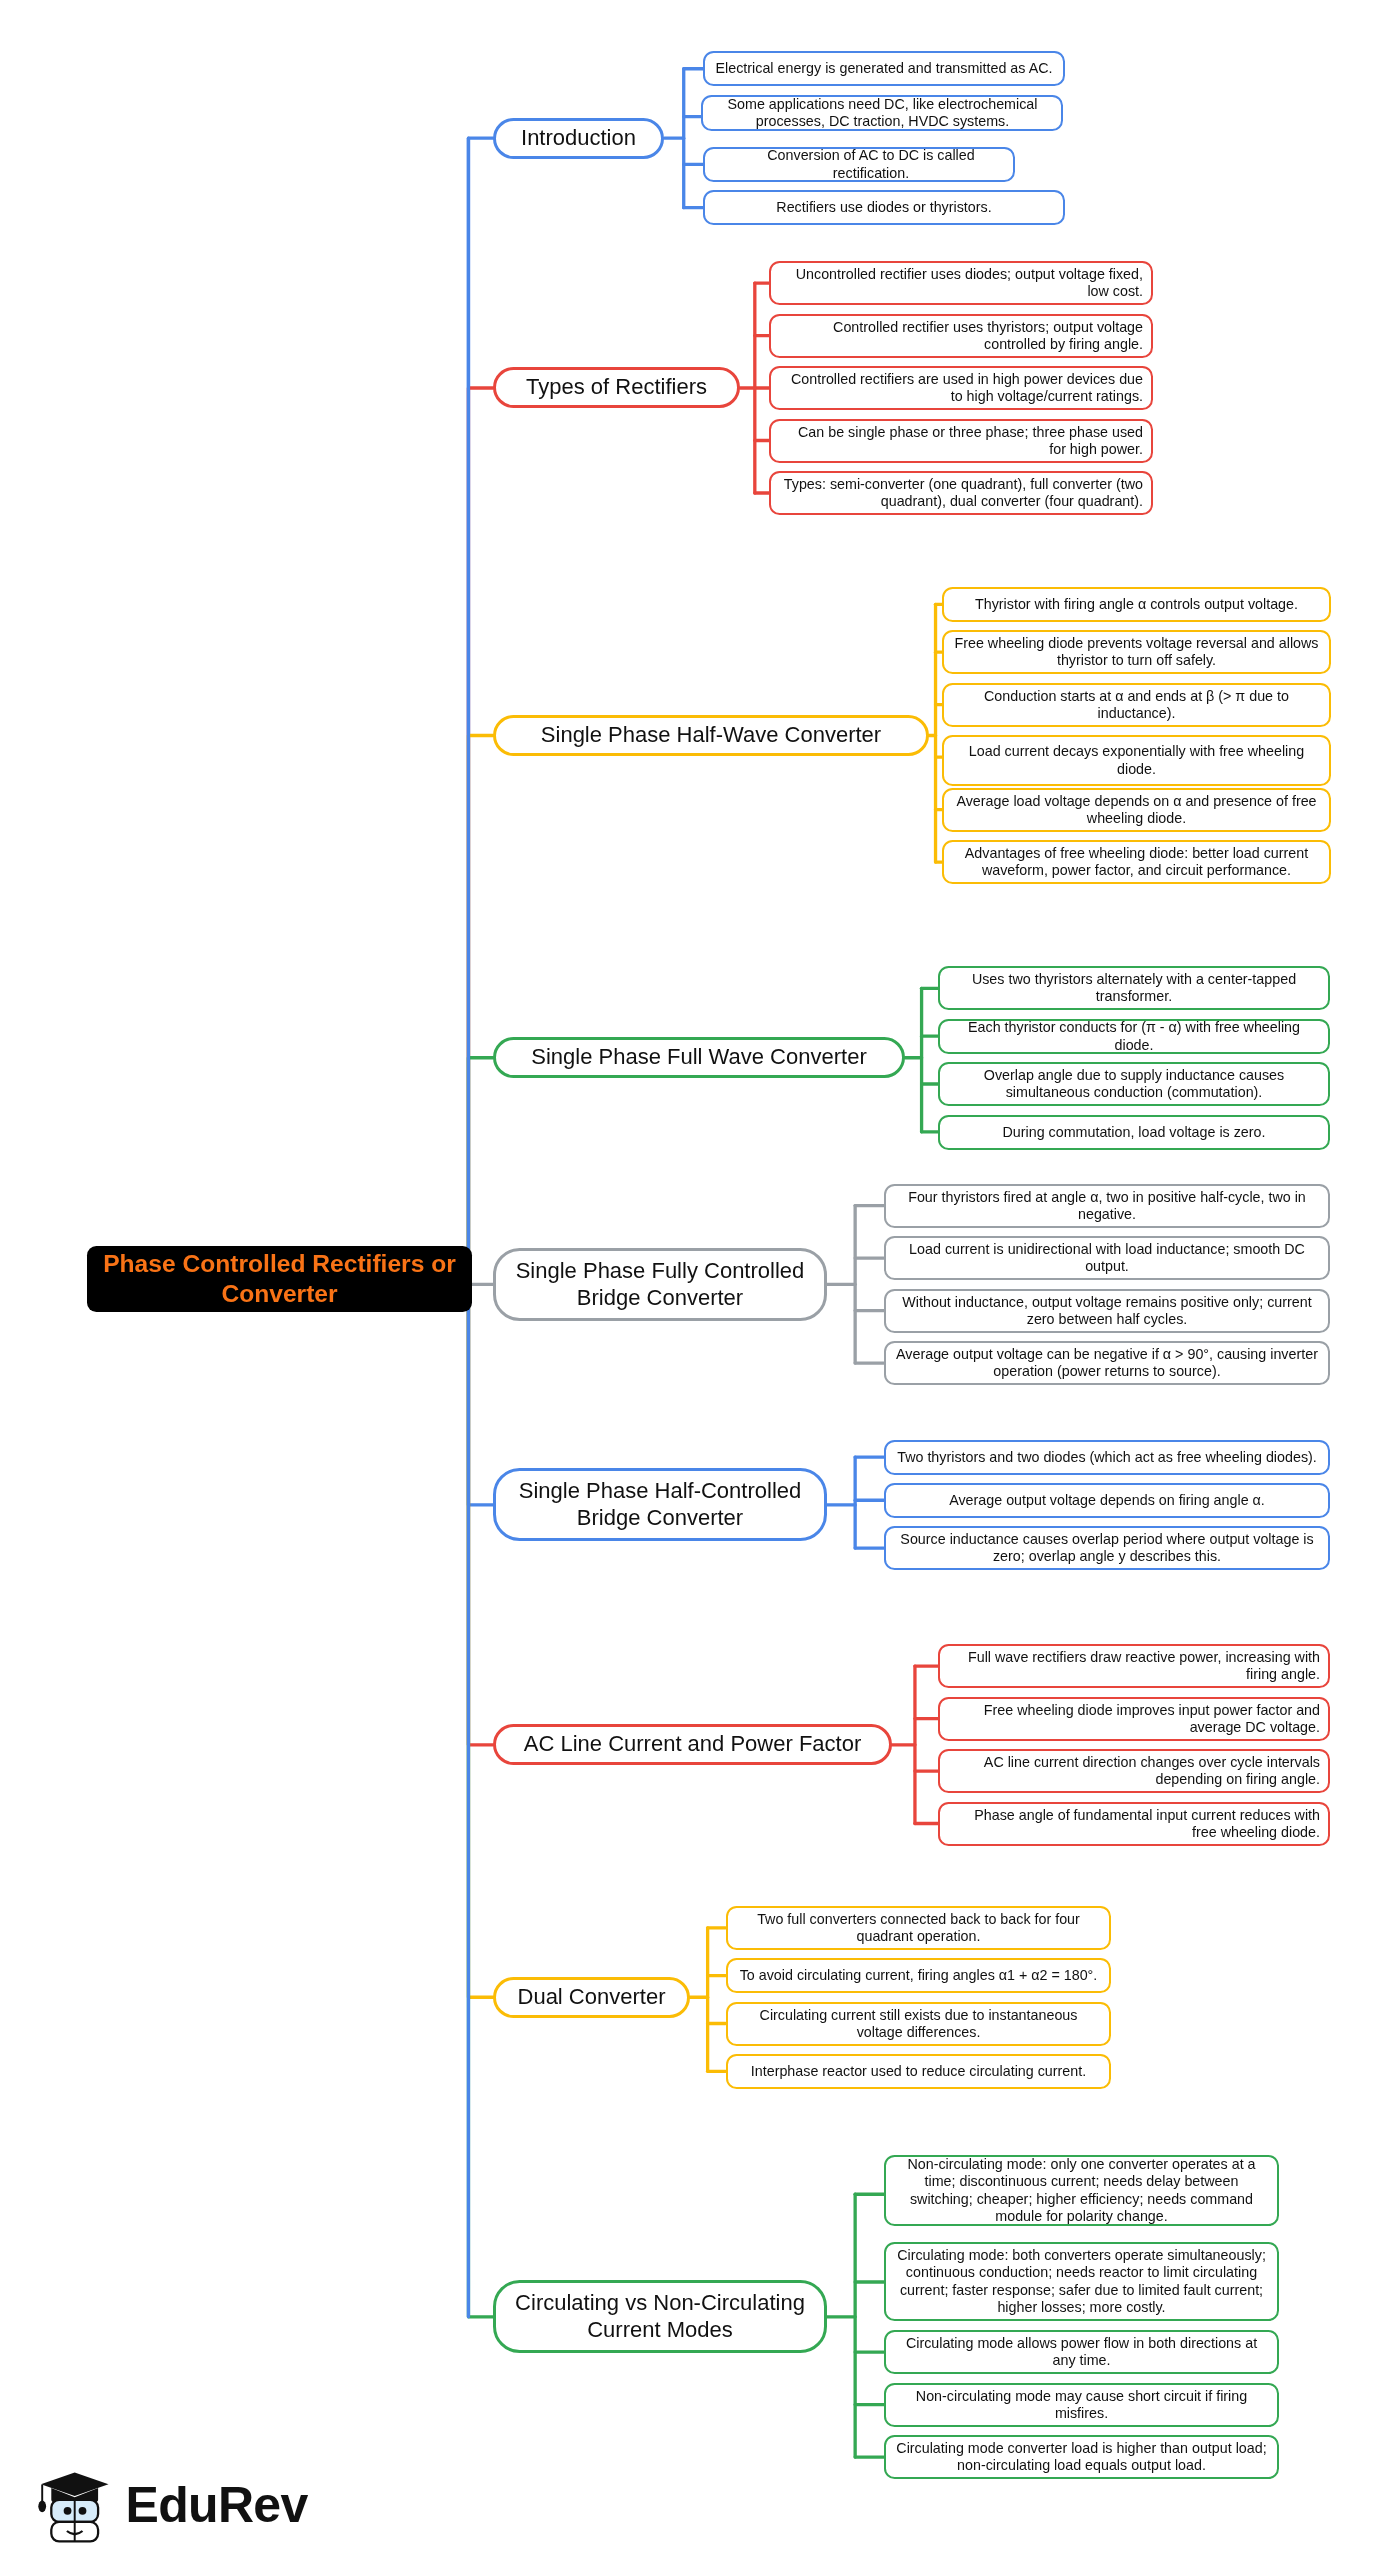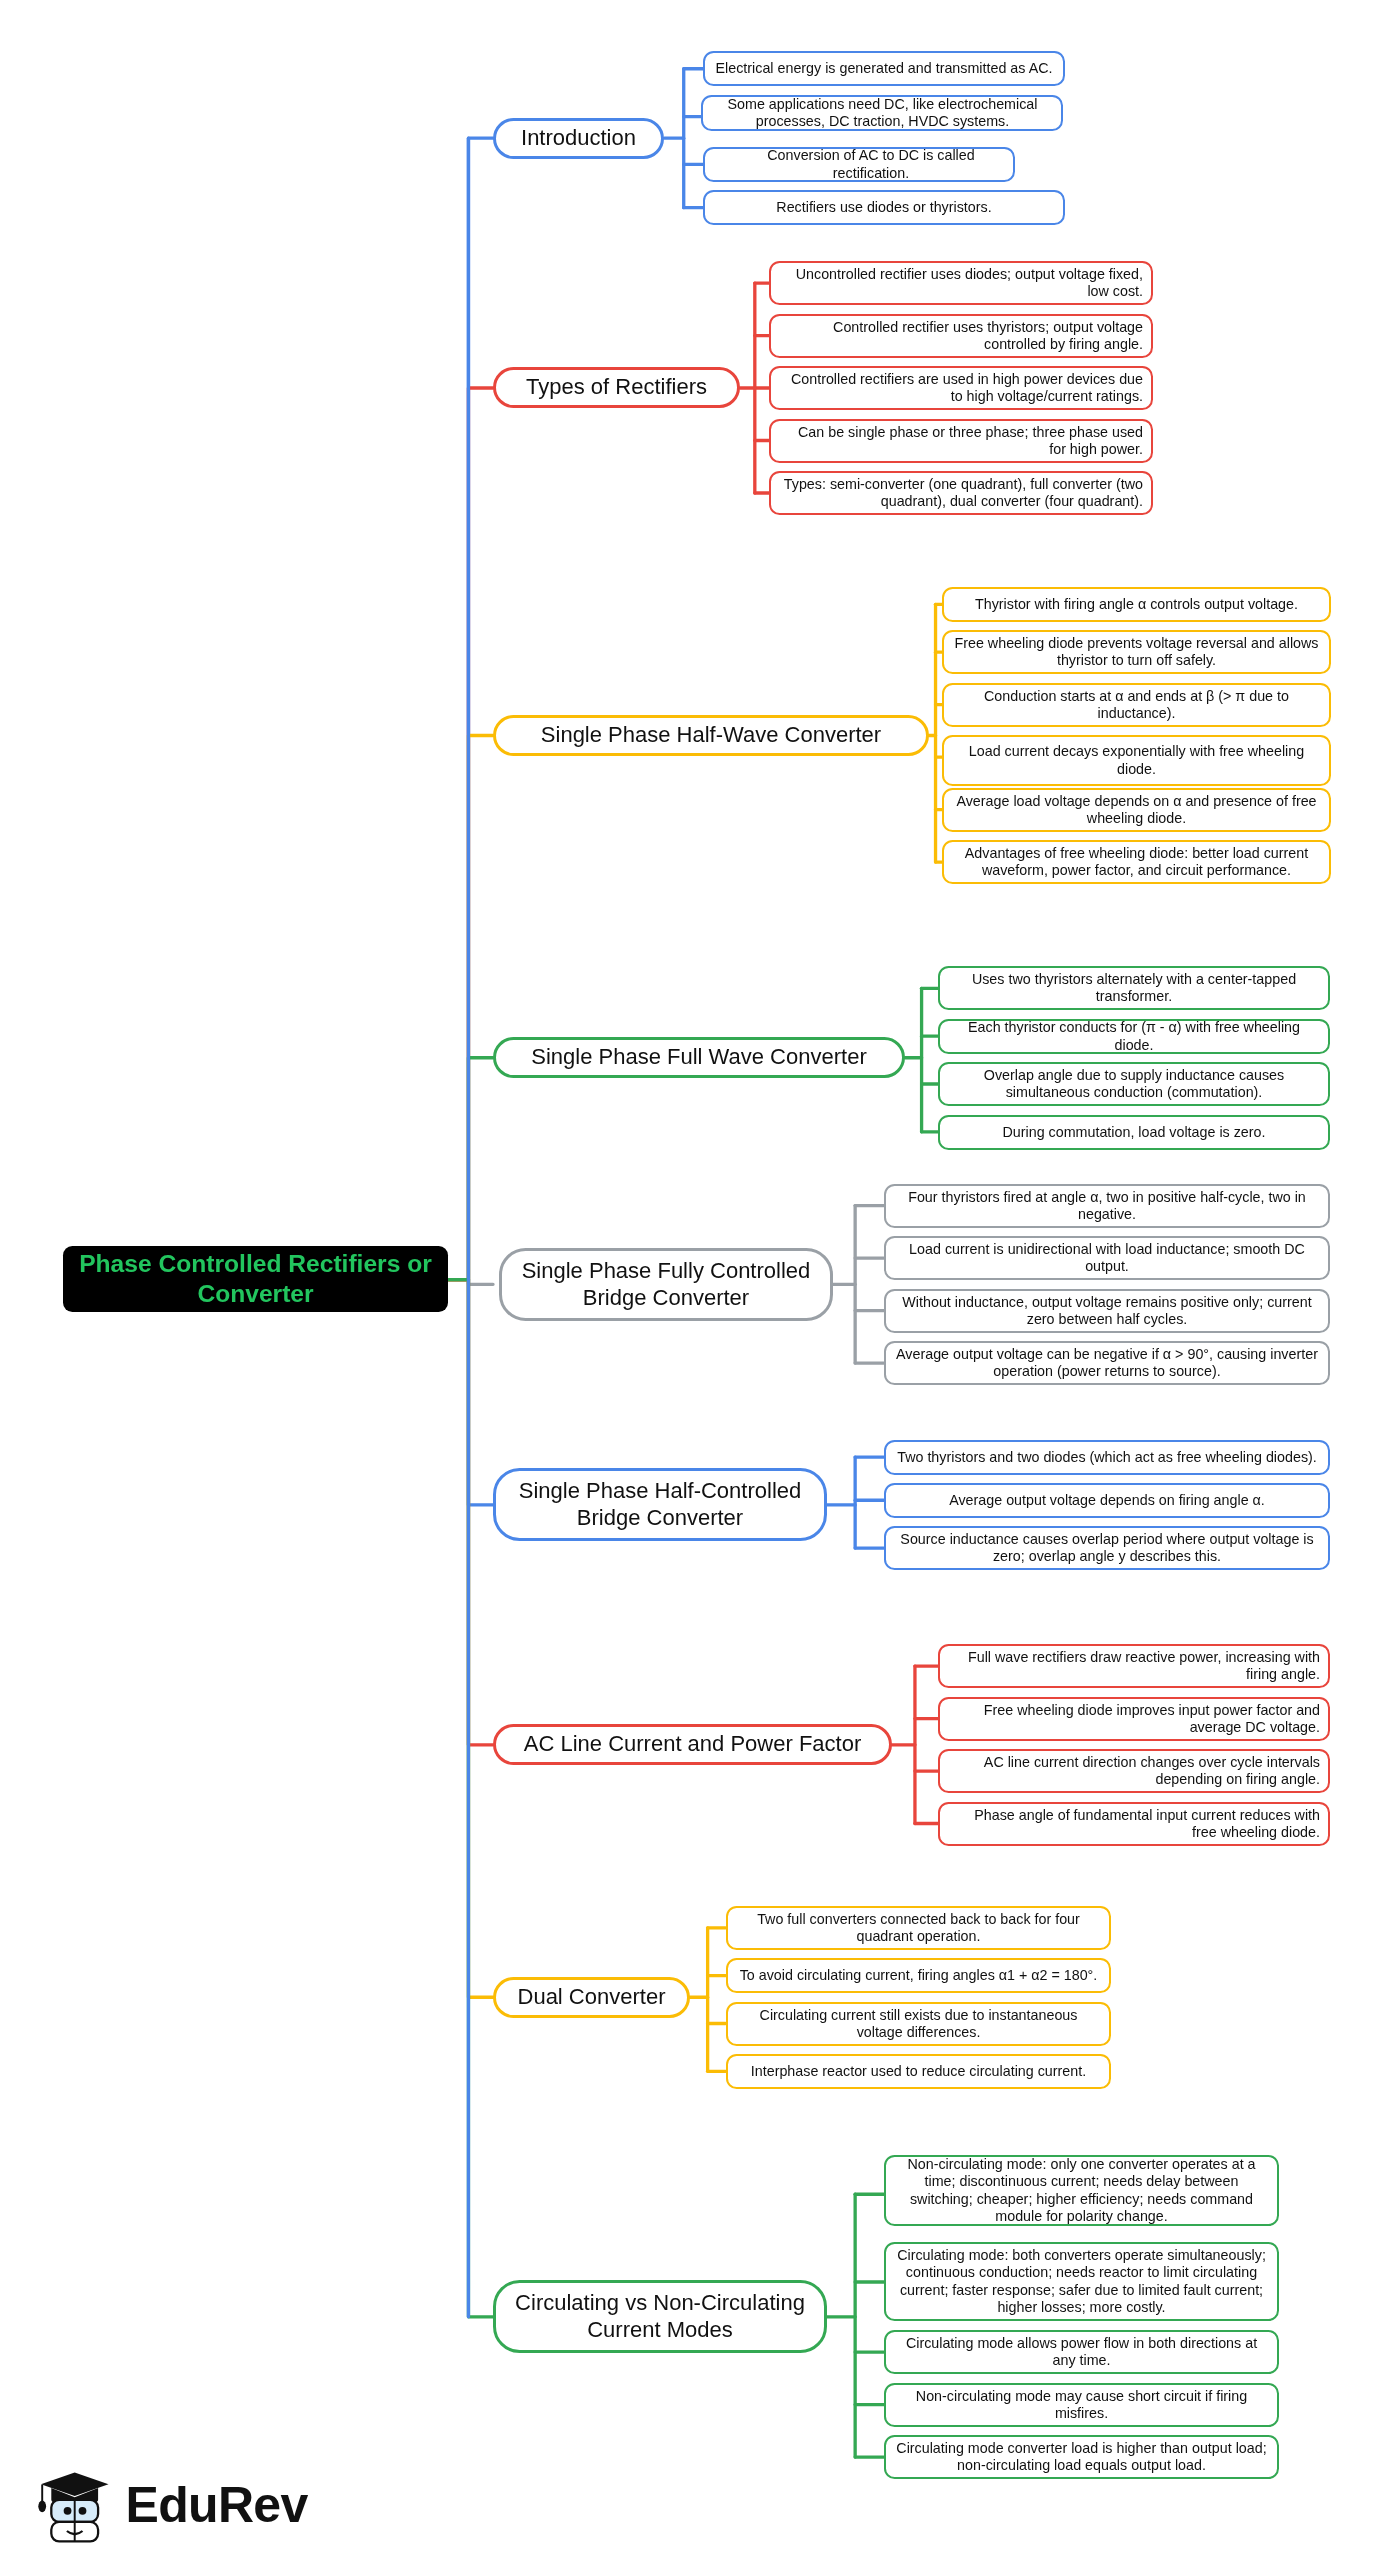--- a/index.html
+++ b/index.html
@@ -29,26 +29,27 @@
     border-style: solid;
     display: flex;
     align-items: center;
     justify-content: center;
     text-align: center;
     color: #111111;
     line-height: 1.22;
   }
   .root-node {
     background: #000000;
-    color: #22c55e;
+    color: #f97316;
     font-weight: bold;
     font-size: 24.6px;
     border: none;
     border-radius: 9.3px;
     padding: 4px 9.3px;
+    margin-left: 24px;
   }
   .branch-node {
     border-width: 3.3px;
     border-radius: 26.6px;
     font-size: 22px;
     padding: 2.7px 12px;
   }
   .leaf-node {
     border-width: 2.7px;
     border-radius: 10.6px;
@@ -214,21 +215,21 @@
       </div>
       <div class="node leaf-node c-green" style="left: 938px; top: 1019px; width: 392px; height: 35px;">
         <span>Each thyristor conducts for (π - α) with free wheeling diode.</span>
       </div>
       <div class="node leaf-node c-green" style="left: 938px; top: 1062px; width: 392px; height: 44px;">
         <span>Overlap angle due to supply inductance causes simultaneous conduction (commutation).</span>
       </div>
       <div class="node leaf-node c-green" style="left: 938px; top: 1115px; width: 392px; height: 35px;">
         <span>During commutation, load voltage is zero.</span>
       </div>
-      <div class="node branch-node c-gray" style="left: 493px; width: 334px; height: 73px; top: 1248px; margin-left: 6px;">
+      <div class="node branch-node c-gray" style="left: 493px; width: 334px; height: 73px; top: 1248px;">
         <span>Single Phase Fully Controlled Bridge Converter</span>
       </div>
       <div class="node leaf-node c-gray" style="left: 884px; top: 1184px; width: 446px; height: 44px;">
         <span>Four thyristors fired at angle α, two in positive half-cycle, two in negative.</span>
       </div>
       <div class="node leaf-node c-gray" style="left: 884px; top: 1236px; width: 446px; height: 44px;">
         <span>Load current is unidirectional with load inductance; smooth DC output.</span>
       </div>
       <div class="node leaf-node c-gray" style="left: 884px; top: 1289px; width: 446px; height: 44px;">
         <span>Without inductance, output voltage remains positive only; current zero between half cycles.</span>

